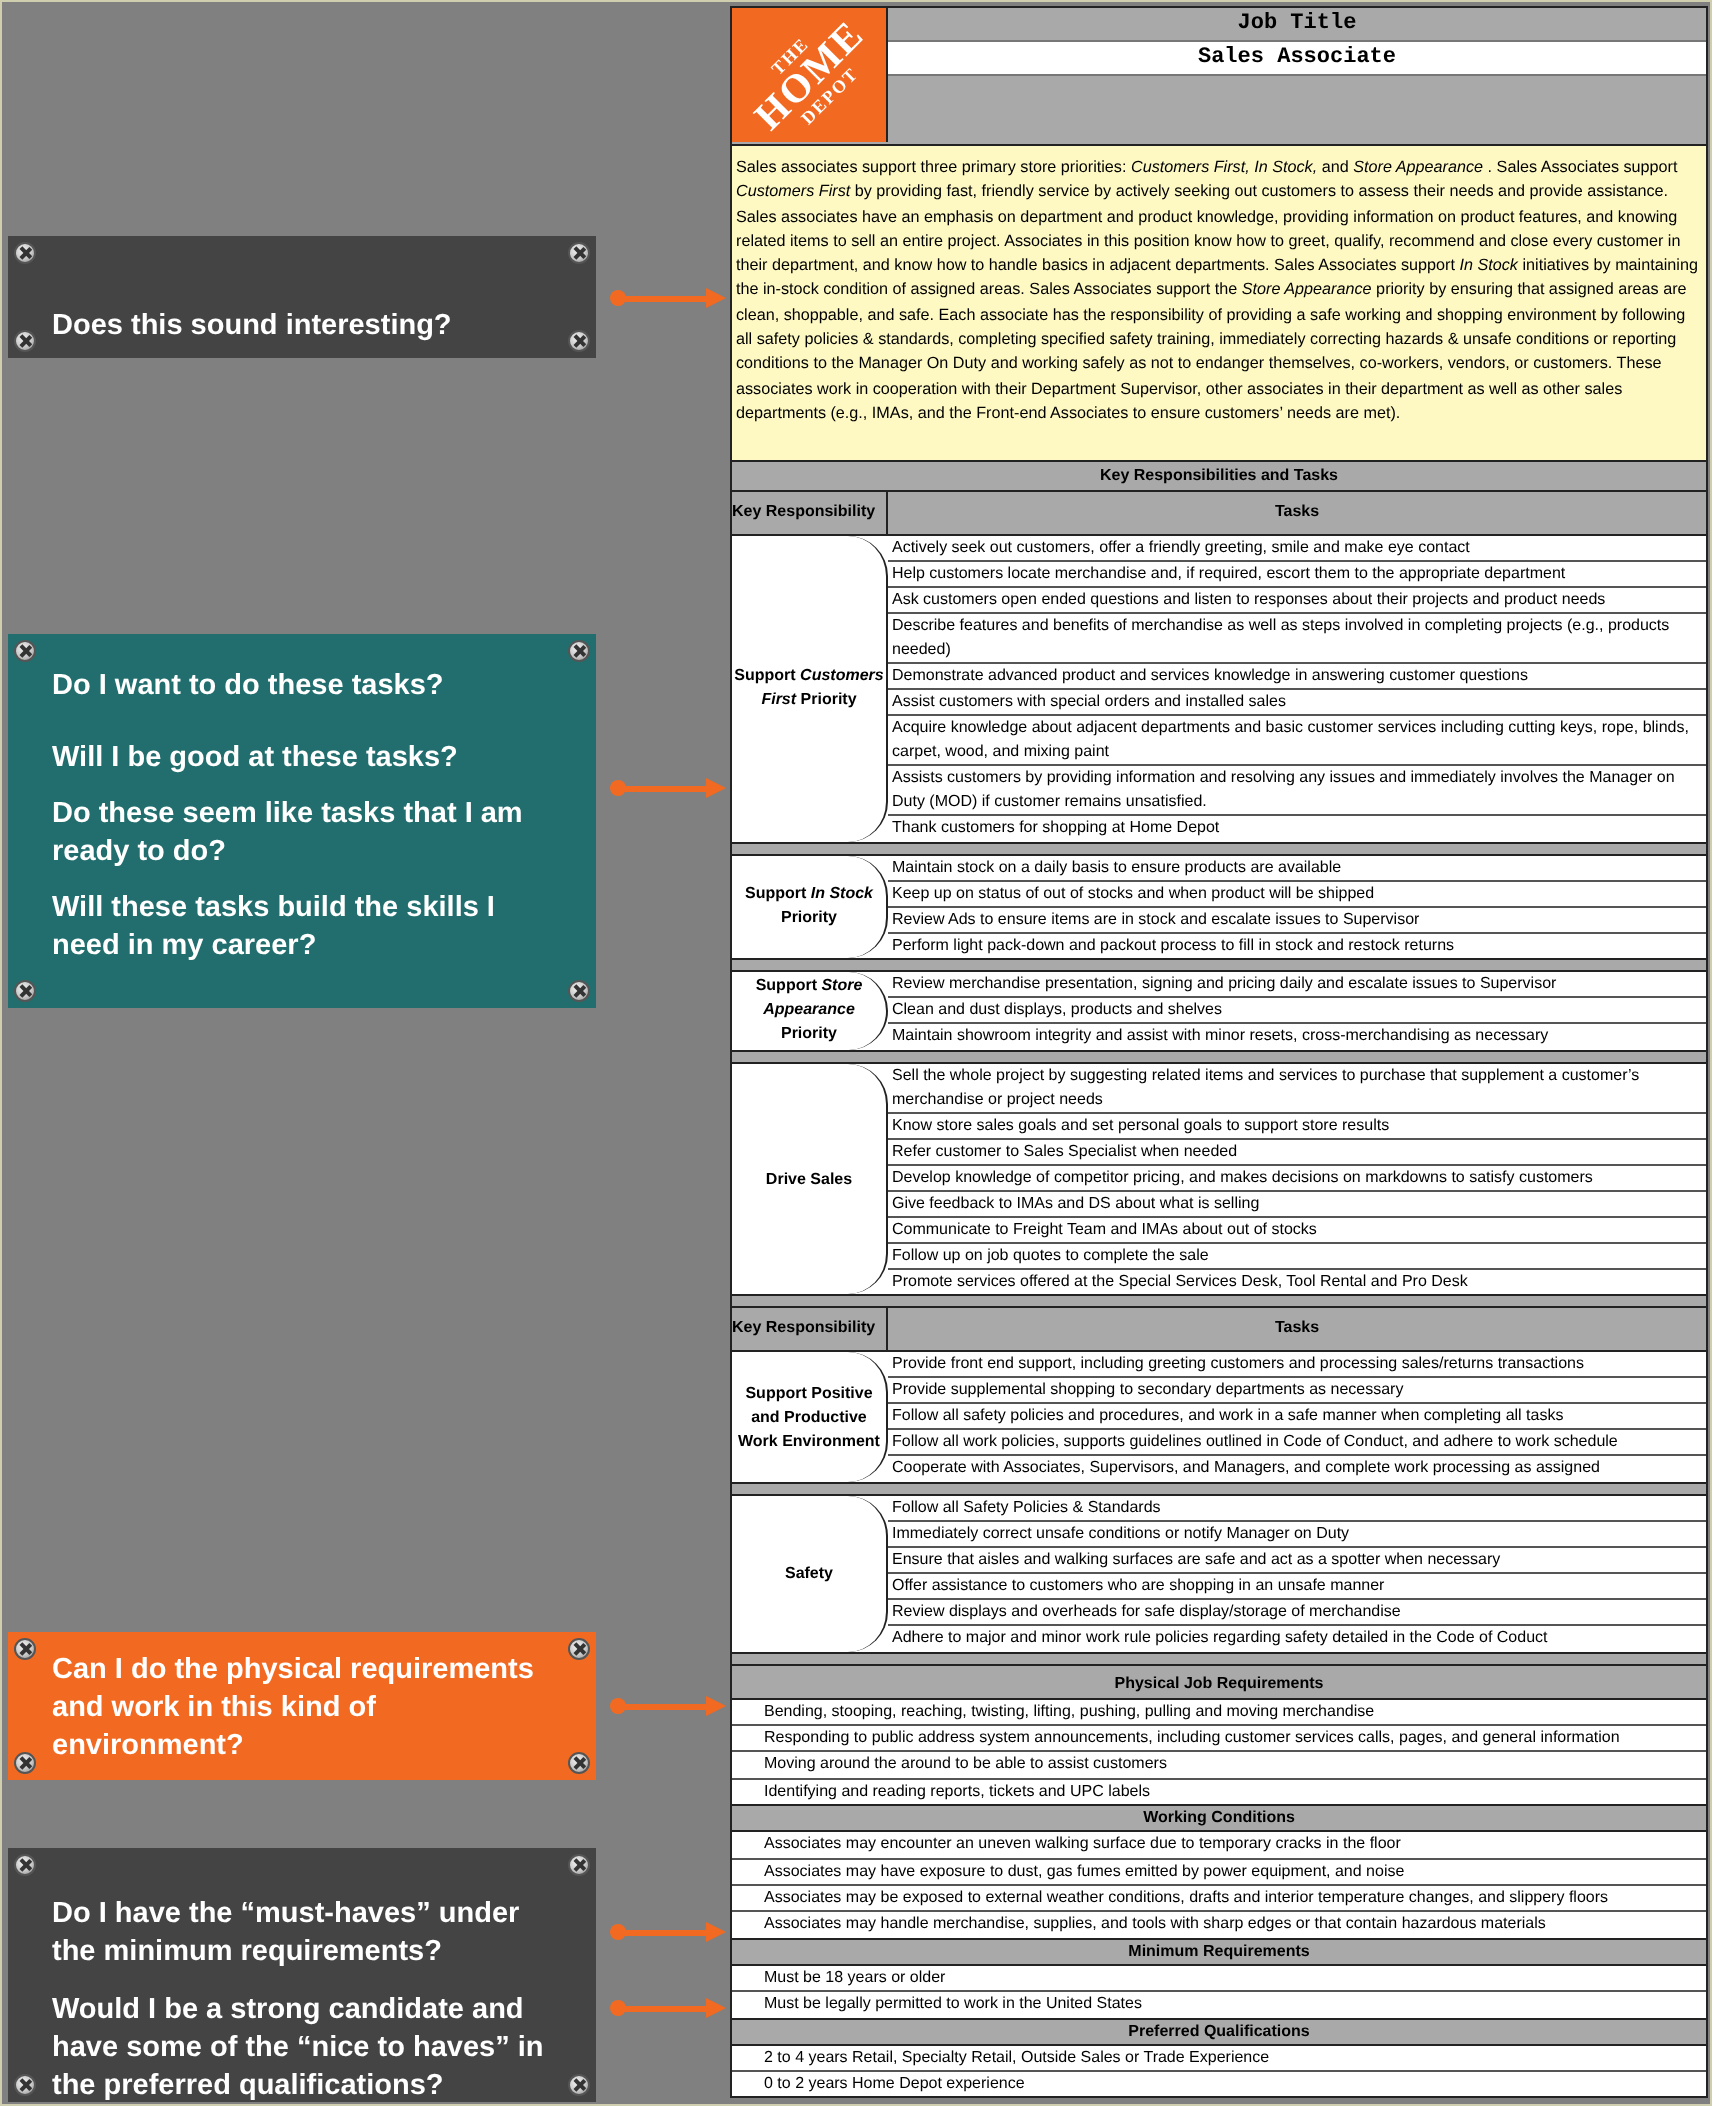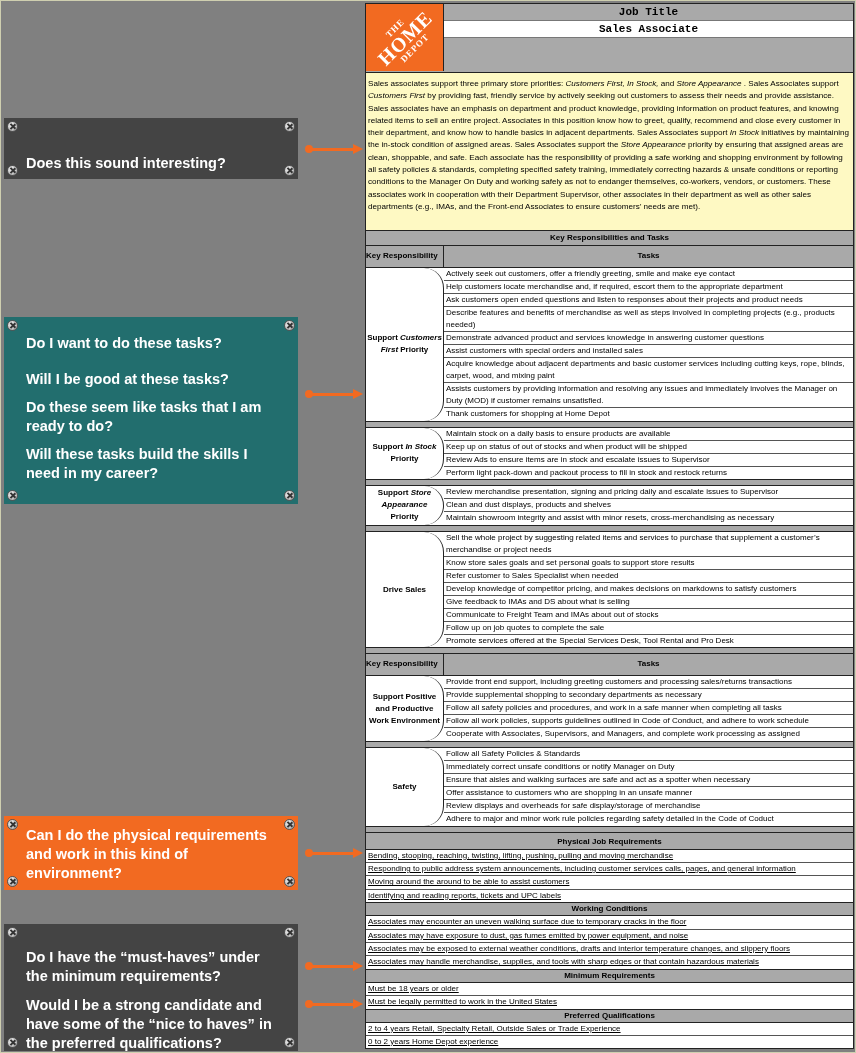--- a/index.html
+++ b/index.html
@@ -172,21 +172,21 @@
     background: #a9a9a9;
     border-left: 1.5px solid #222; border-right: 1.5px solid #222;
     border-top: 1.5px solid #222; border-bottom: 1.5px solid #222;
   }
   .list {
     border-left: 1.5px solid #222; border-right: 1.5px solid #222;
     background: #fff;
   }
   .list .item {
     border-bottom: 1px solid #555;
-    padding-left: 2px; line-height: 12.4px; text-decoration: underline;
+    padding-left: 16px; line-height: 12.4px;
   }
   .list .item:last-child { border-bottom: 1.5px solid #222; }
   .section-head.mid {
     height: 13px; line-height: 12px;
   }
 </style>
 </head>
 <body>
 
 <div class="callout dark" style="top:117px; height:61px; padding-top:36px;">

